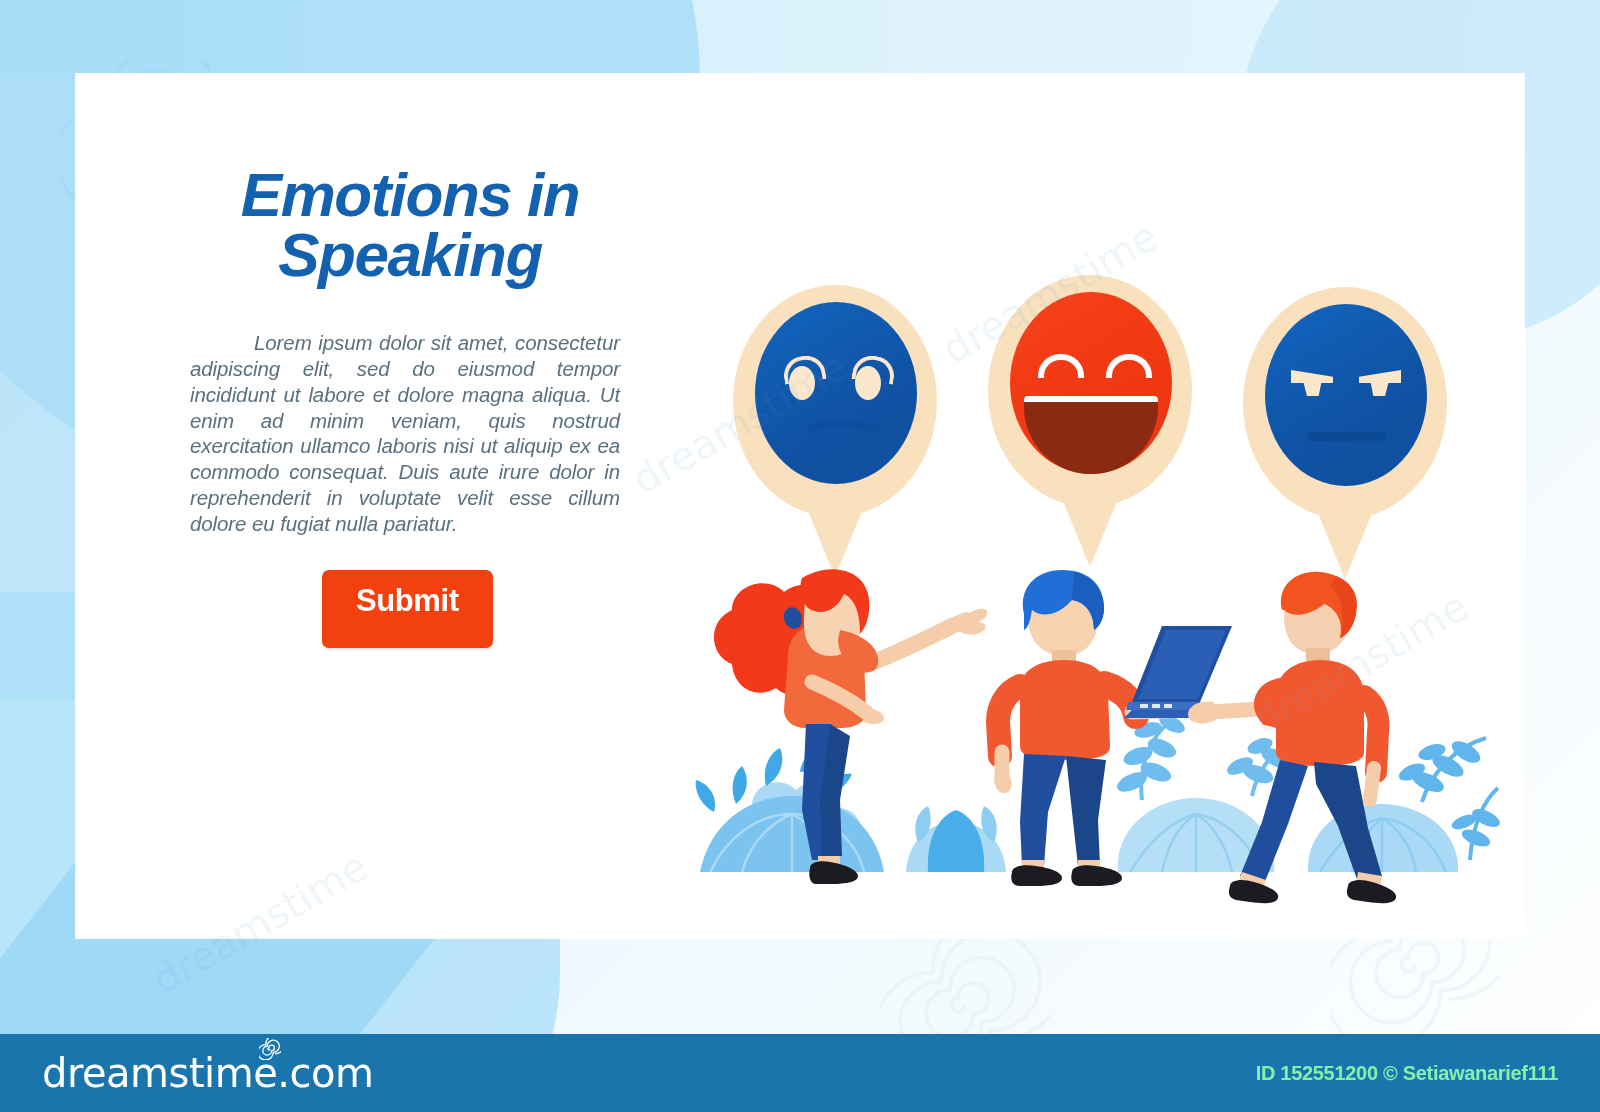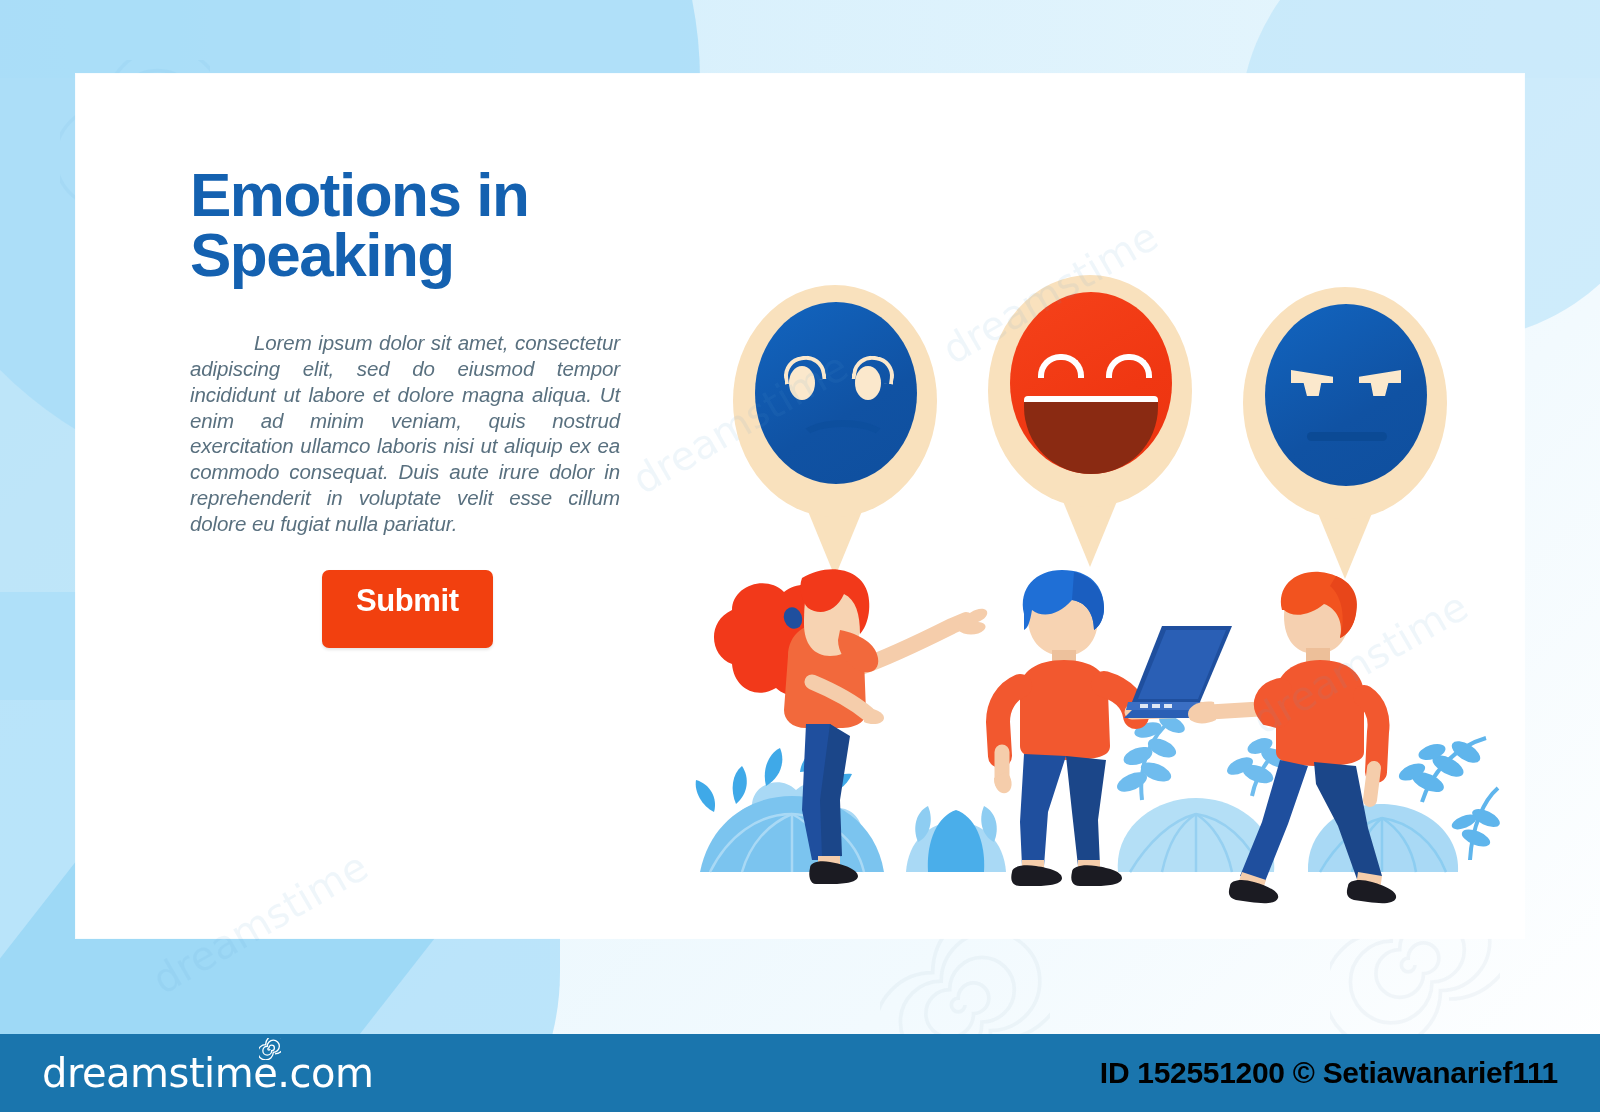--- a/index.html
+++ b/index.html
@@ -99,24 +99,26 @@
   .left-col {
     position: absolute;
     left: 190px;
     top: 165px;
     width: 440px;
   }
   .headline {
     font-size: 62px;
     line-height: 0.96;
     font-weight: bold;
+    font-style: italic;
     color: #1461b0;
     letter-spacing: -1.5px;
     margin: 0 0 46px 0;
     white-space: pre-line;
+    text-align: center;
   }
   .body-copy {
     font-size: 20.5px;
     line-height: 1.26;
     font-style: italic;
     color: #59707f;
     text-align: justify;
     text-indent: 64px;
     margin: 0;
     width: 430px;
@@ -307,22 +309,22 @@
     font-family: "DejaVu Sans", sans-serif;
   }
   .brand-spiral {
     position: absolute;
     left: 217px;
     top: -12px;
     width: 22px;
     height: 22px;
   }
   .credit {
-    color: #000000;
-    font-size: 30px;
+    color: #86efac;
+    font-size: 20px;
     font-weight: bold;
     letter-spacing: -.3px;
   }
 
   
   .wm {
     position: absolute;
     opacity: .09;
     pointer-events: none;
   }

